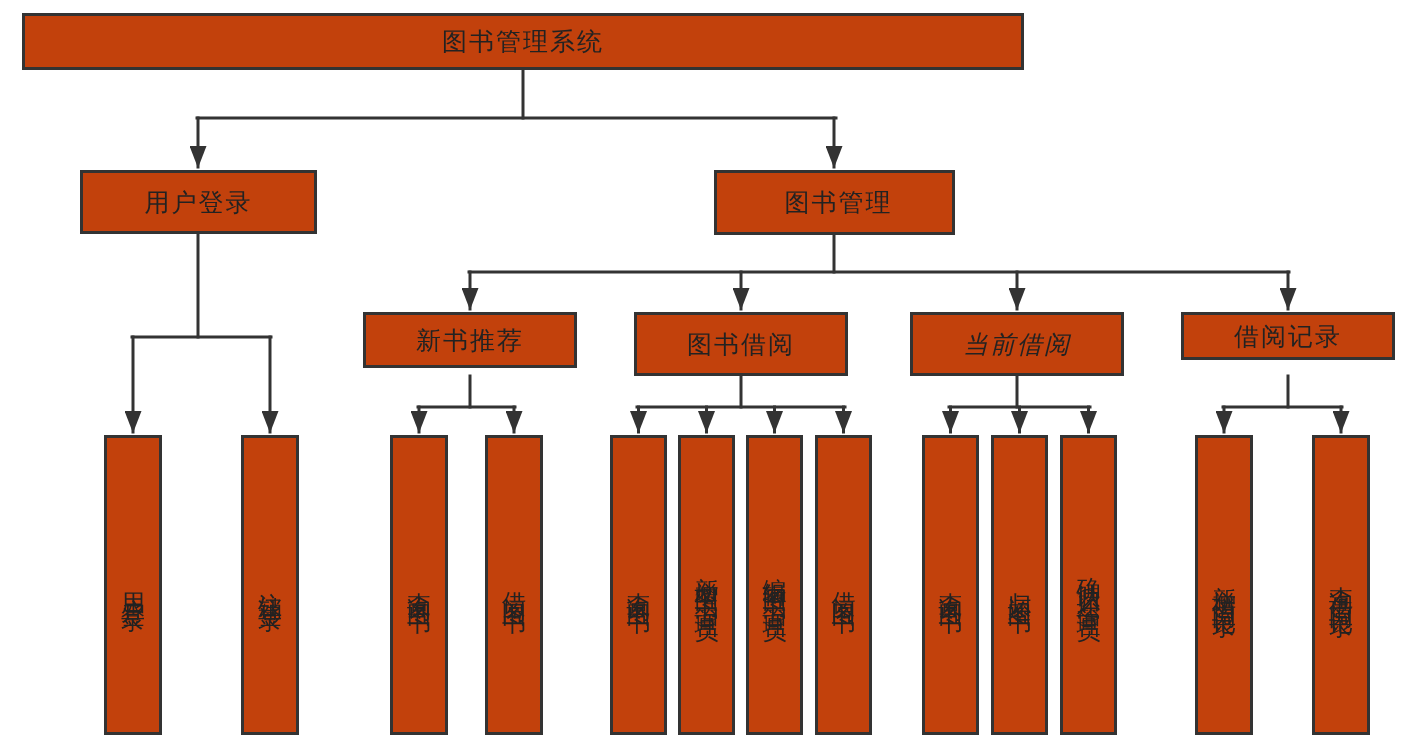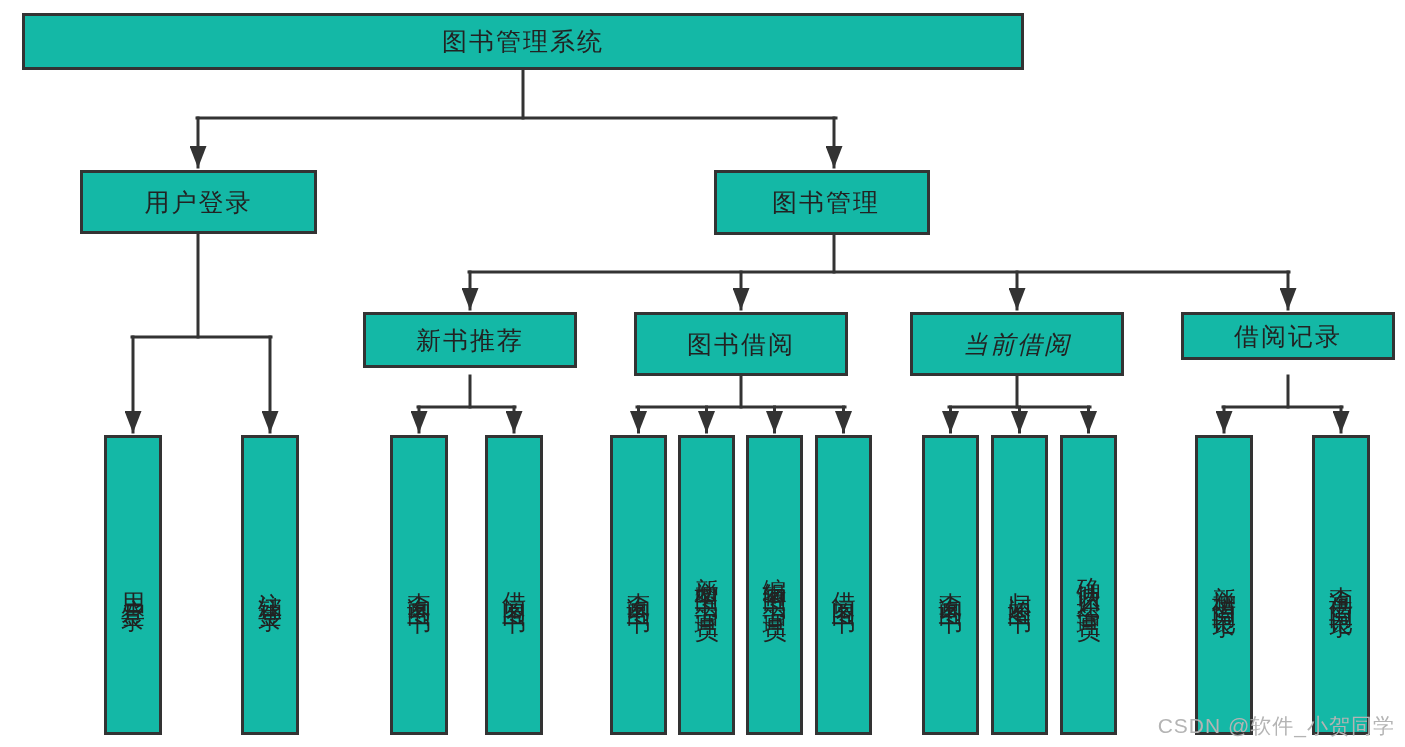--- a/index.html
+++ b/index.html
@@ -2,33 +2,33 @@
 <html><head>
 <meta charset="utf-8">
 <style>
   html,body{margin:0;padding:0;background:#ffffff;}
   .canvas{
     position:relative;width:1405px;height:747px;background:#ffffff;
     font-family:"Liberation Sans","DejaVu Sans",sans-serif;overflow:hidden;
   }
   .wires{position:absolute;left:0;top:0;pointer-events:none;}
   .node{
-    position:absolute;background:#14b8a6;border:3px solid #333333;
+    position:absolute;background:#c2410c;border:3px solid #333333;
     box-sizing:border-box;display:flex;align-items:center;justify-content:center;
     color:#222222;
   }
   .h{font-size:25px;letter-spacing:2px;white-space:nowrap;}
   .v{
     writing-mode:vertical-rl;text-orientation:mixed;
     font-size:24px;letter-spacing:6px;line-height:1;
   }
   
   #root{left:22px; top:13px; width:1002px;height:57px;}
   #ul  {left:80px; top:170px;width:237px; height:64px;}
-  #bm  {left:714px;top:170px;width:216px; height:65px;padding-left:8px;}
+  #bm  {left:714px;top:170px;width:241px; height:65px;padding-left:8px;}
   #nbr {left:363px;top:312px;width:214px; height:56px;}
   #bb  {left:634px;top:312px;width:214px; height:64px;}
   #cb  {left:910px;top:312px;width:214px; height:64px;font-style:italic;}
   #br  {left:1181px;top:312px;width:214px;height:48px;}
   #ul1 {left:104px; top:435px;width:58px;height:300px;}
   #ul2 {left:241px; top:435px;width:58px;height:300px;}
   #nbr1{left:390px; top:435px;width:58px;height:300px;}
   #nbr2{left:485px; top:435px;width:58px;height:300px;}
   #bb1 {left:610px; top:435px;width:57px;height:300px;}
   #bb2 {left:678px; top:435px;width:57px;height:300px;}
@@ -120,14 +120,13 @@
   <div class="node v" id="bb3">编辑图书（管理员）</div>
   <div class="node v" id="bb4">借阅图书</div>
 
   <div class="node v" id="cb1">查询图书</div>
   <div class="node v" id="cb2">归还图书</div>
   <div class="node v" id="cb3">确认归还（管理员）</div>
 
   <div class="node v" id="br1">新增借阅记录</div>
   <div class="node v" id="br2">查询借阅记录</div>
 
-  <div class="watermark">CSDN @软件_小贺同学</div>
 </div>
 
 </body></html>

